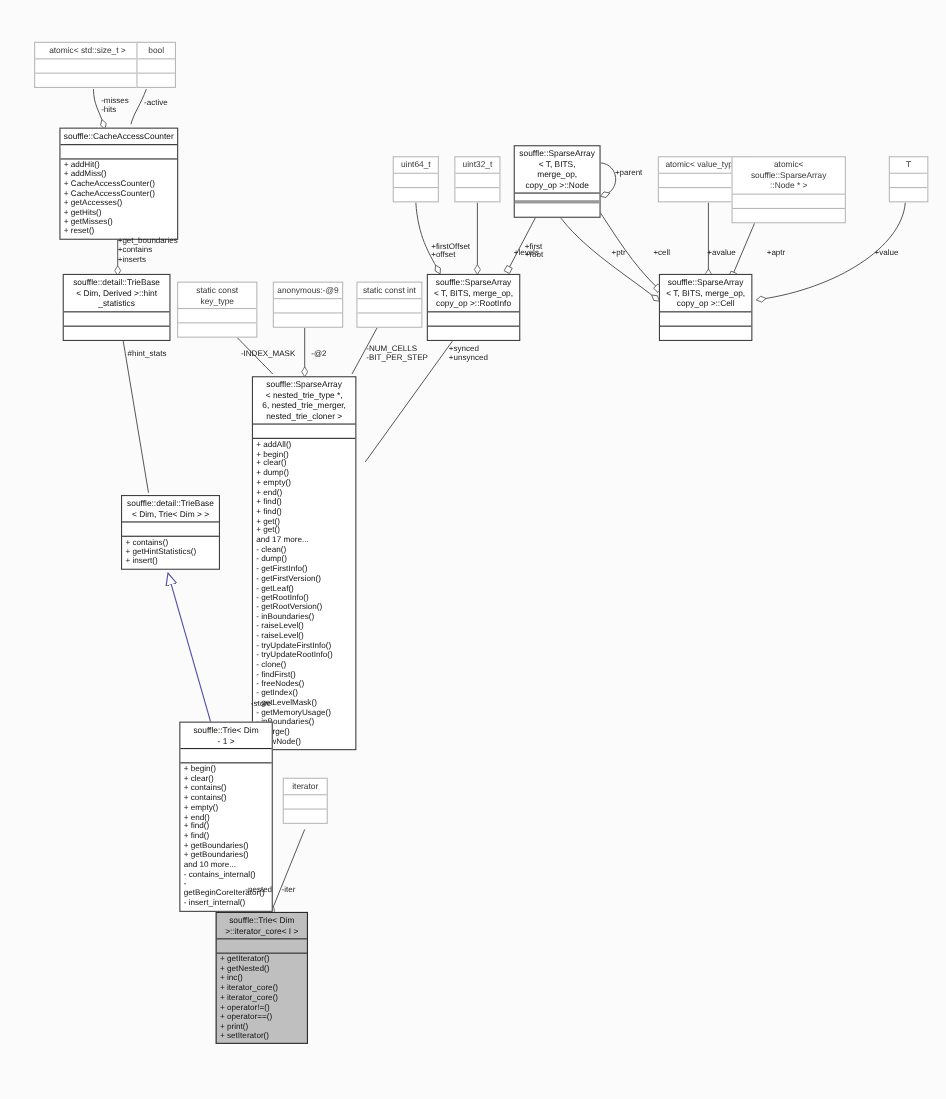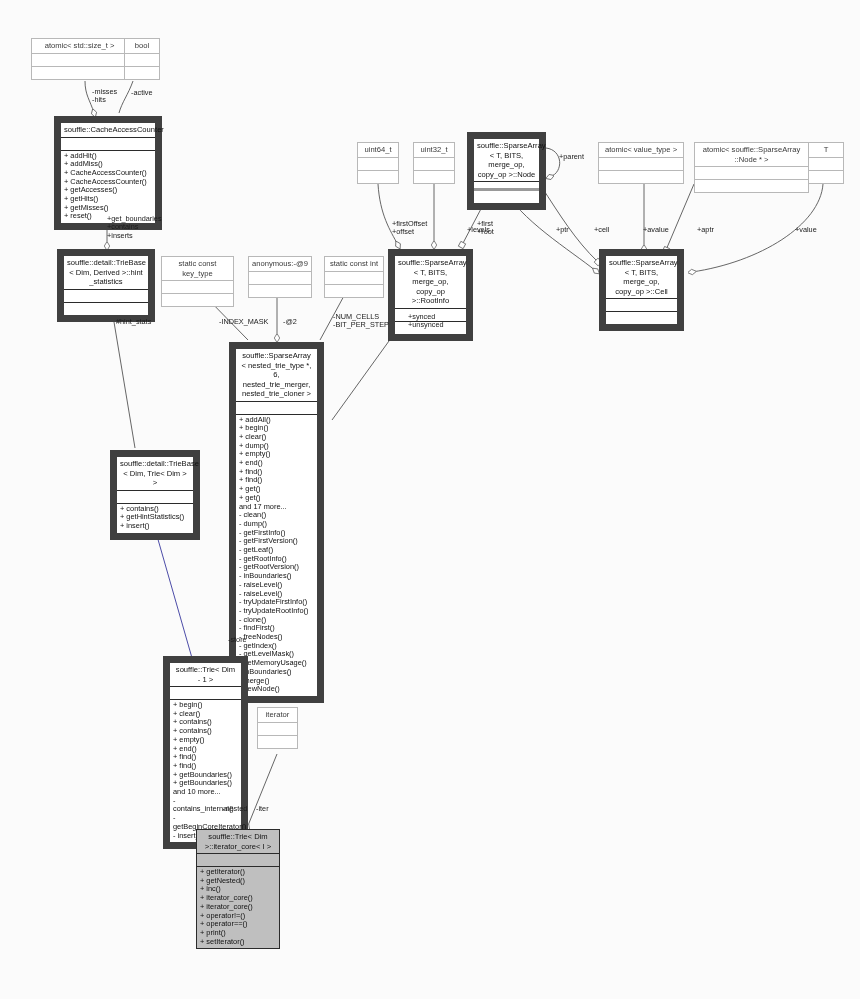--- a/index.html
+++ b/index.html
@@ -23,21 +23,21 @@
     height: 999px;
     pointer-events: none;
   }
   .uml {
     position: absolute;
     box-sizing: border-box;
     background: #ffffff;
     z-index: 5;
   }
   .uml.solid {
-    border: 7px solid #404040;
+    border: 1px solid #404040;
   }
   .uml.faded {
     border: 1px solid #b8b8b8;
   }
   .uml.filled {
     background: #bfbfbf;
     border: 1px solid #2b2b2b;
   }
   .uml .title {
     text-align: center;
@@ -255,21 +255,21 @@
   </div>
 
   <div class="uml faded" style="left:598px; top:142px; width:86px;">
     <div class="title">atomic&lt; value_type &gt;</div>
     <div class="sep"></div>
     <div class="attrs"></div>
     <div class="sep"></div>
     <div class="attrs"></div>
   </div>
 
-  <div class="uml faded" style="left:694px; top:142px; width:115px;">
+  <div class="uml faded" style="left:665px; top:142px; width:104px;">
     <div class="title">atomic&lt; souffle::SparseArray
 ::Node * &gt;</div>
     <div class="sep"></div>
     <div class="attrs"></div>
     <div class="sep"></div>
     <div class="attrs"></div>
   </div>
 
   <div class="uml faded" style="left:808px; top:142px; width:36px;">
     <div class="title">T</div>

